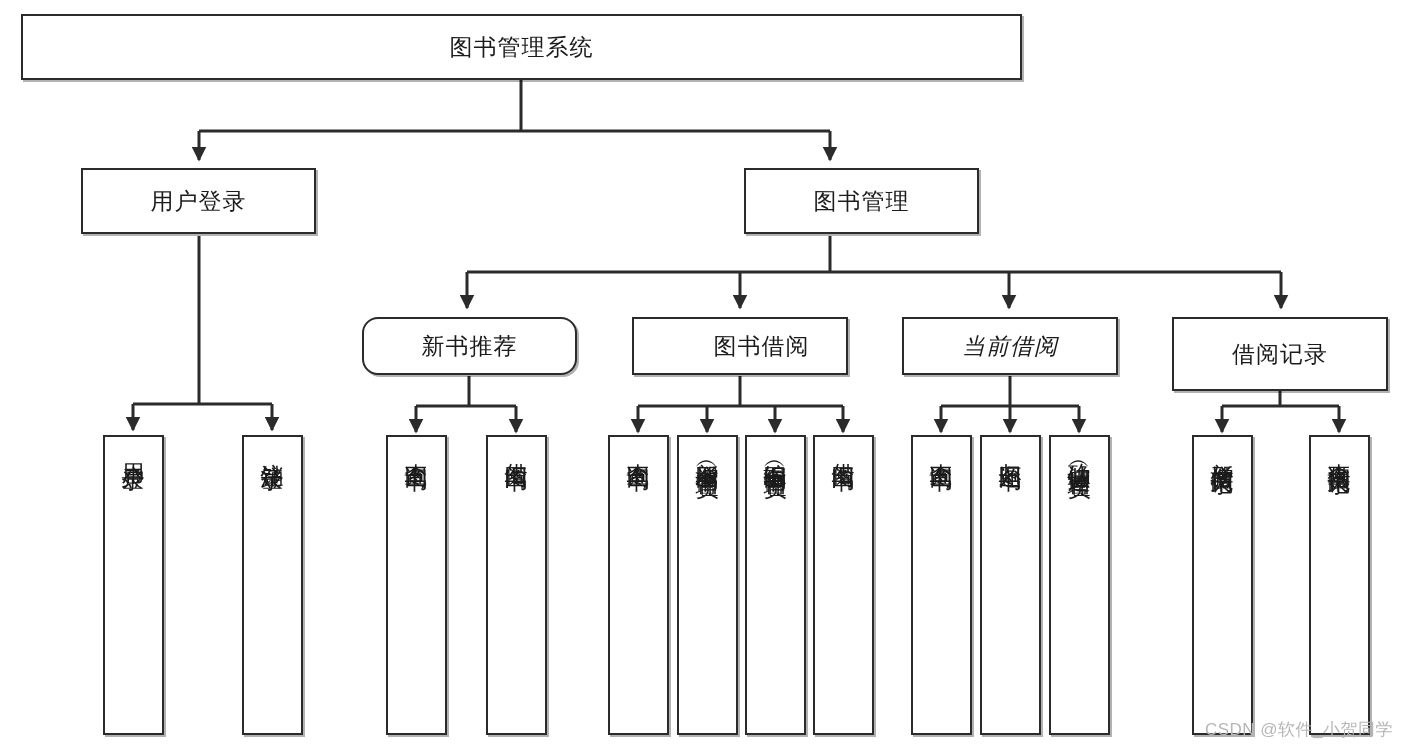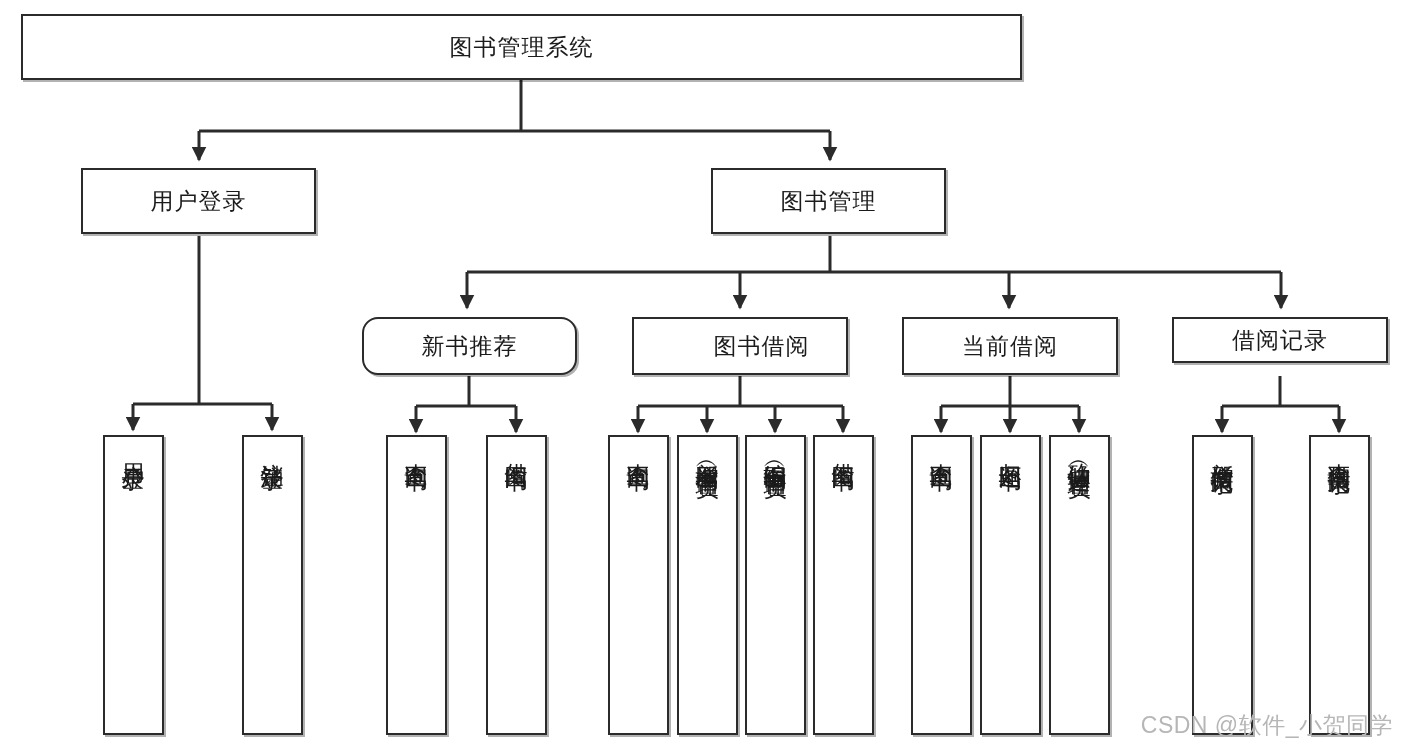--- a/index.html
+++ b/index.html
@@ -58,21 +58,21 @@
     text-orientation: upright;
     font-size: 23px;
     line-height: 1.22;
     letter-spacing: 2px;
     white-space: nowrap;
   }
   .watermark {
     position: absolute;
     right: 12px;
     bottom: 6px;
-    font-size: 23px;
+    font-size: 17px;
     color: #b6b6b6;
     letter-spacing: 0.5px;
     z-index: 5;
     white-space: nowrap;
   }
 </style>
 </head>
 <body>
 
 <div id="canvas">
@@ -128,37 +128,37 @@
   </svg>
 
   <div class="node horiz" style="left:21px; top:14px; width:1001px; height:66px;">
     <span class="label">图书管理系统</span>
   </div>
 
   <div class="node horiz" style="left:81px; top:168px; width:235px; height:66px;">
     <span class="label">用户登录</span>
   </div>
 
-  <div class="node horiz" style="left:711px; top:168px; width:235px; height:66px;">
+  <div class="node horiz" style="left:744px; top:168px; width:235px; height:66px;">
     <span class="label">图书管理</span>
   </div>
 
   <div class="node horiz" style="left:362px; top:317px; width:215px; height:58px;border-radius:16px;">
     <span class="label">新书推荐</span>
   </div>
 
   <div class="node horiz" style="left:632px; top:317px; width:216px; height:58px;padding-left:43px;">
     <span class="label">图书借阅</span>
   </div>
 
-  <div class="node horiz" style="left:902px; top:317px; width:216px; height:58px;">
+  <div class="node horiz" style="left:902px; top:317px; width:216px; height:58px;font-style:italic;">
     <span class="label">当前借阅</span>
   </div>
 
-  <div class="node horiz" style="left:1172px; top:317px; width:216px; height:46px;">
+  <div class="node horiz" style="left:1172px; top:317px; width:216px; height:74px;">
     <span class="label">借阅记录</span>
   </div>
 
   <div class="node vert" style="left:103px; top:435px; width:61px; height:300px;">
     <span class="label">用户登录</span>
   </div>
 
   <div class="node vert" style="left:242px; top:435px; width:61px; height:300px;">
     <span class="label">注销登录</span>
   </div>

